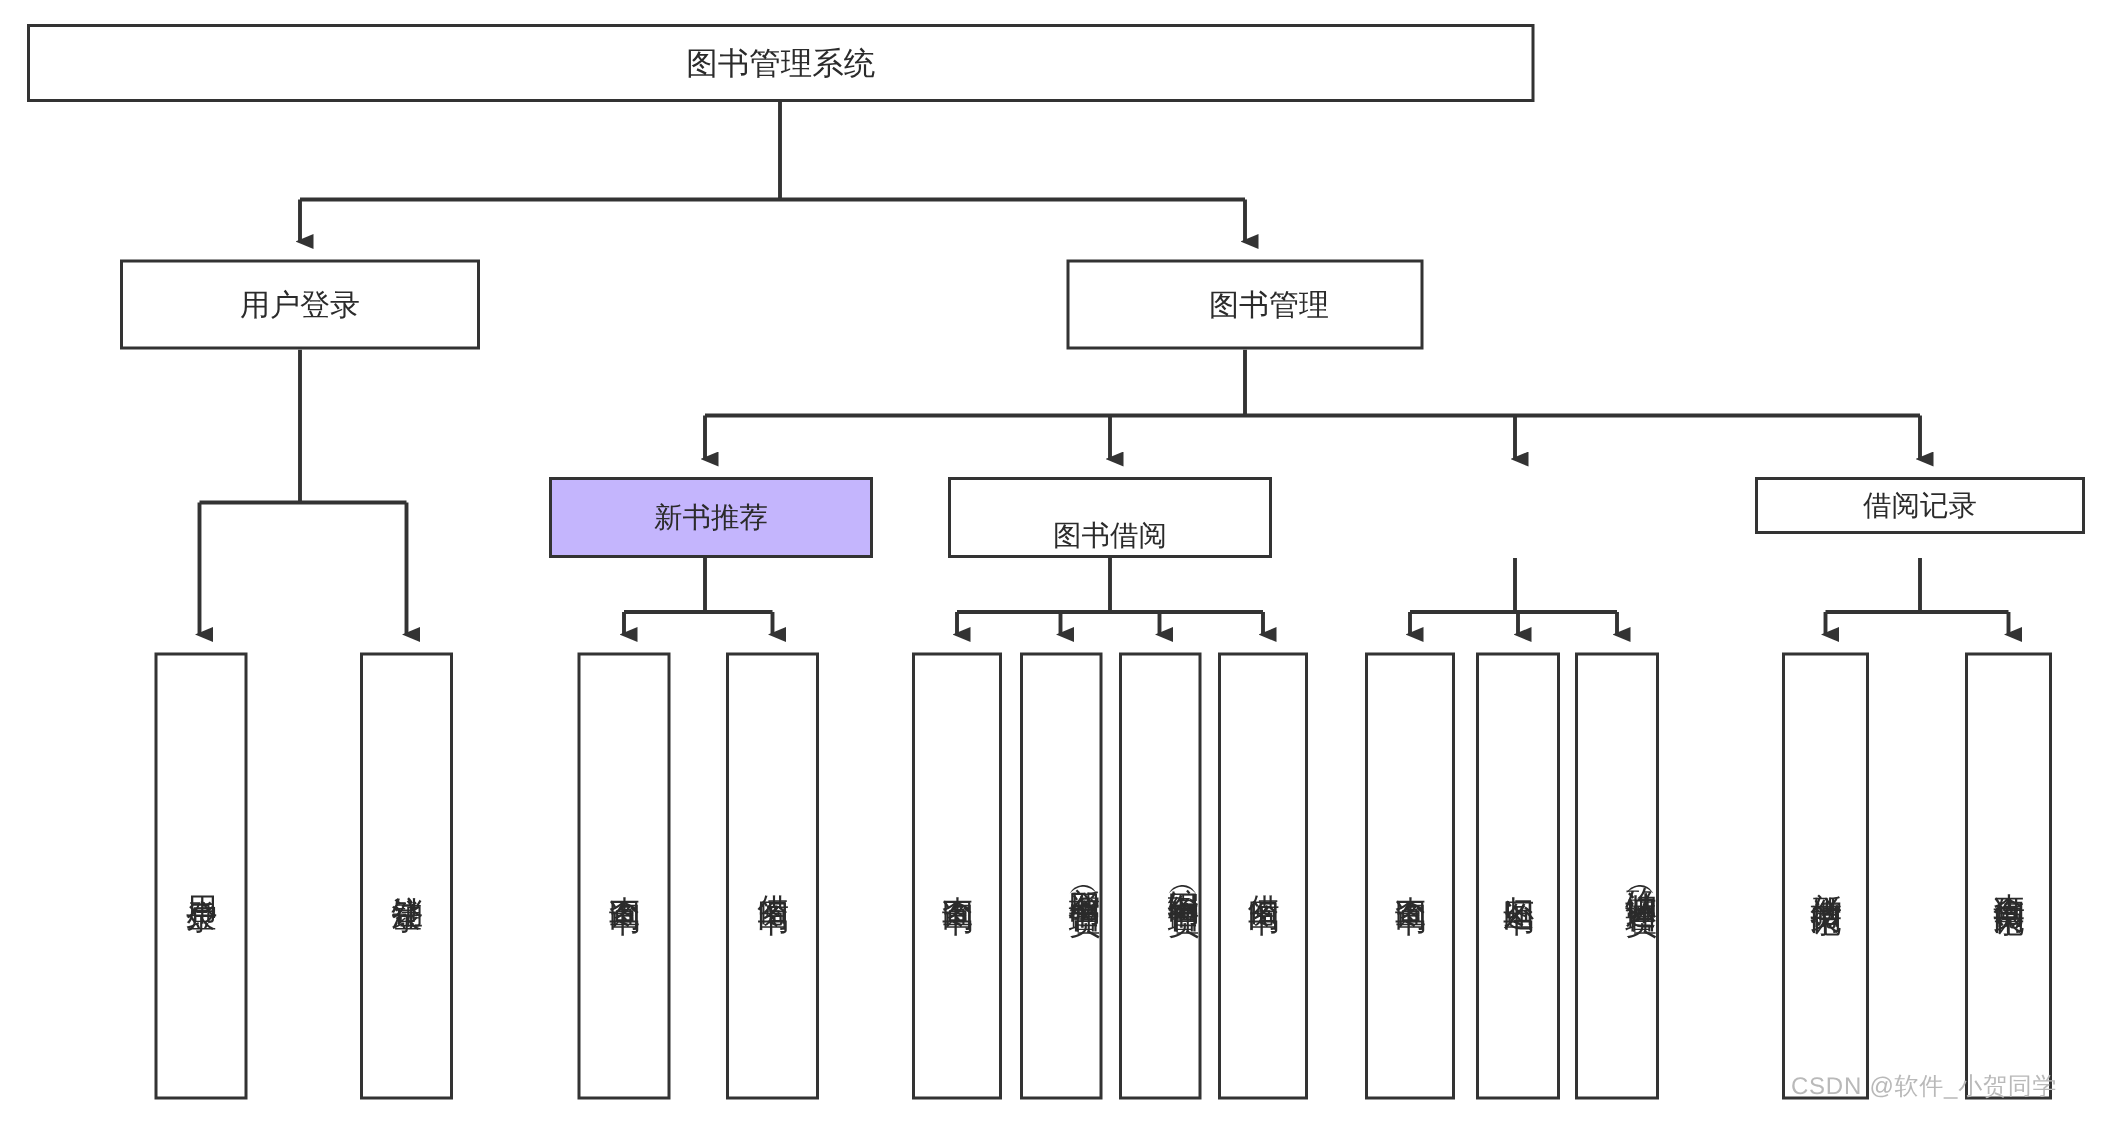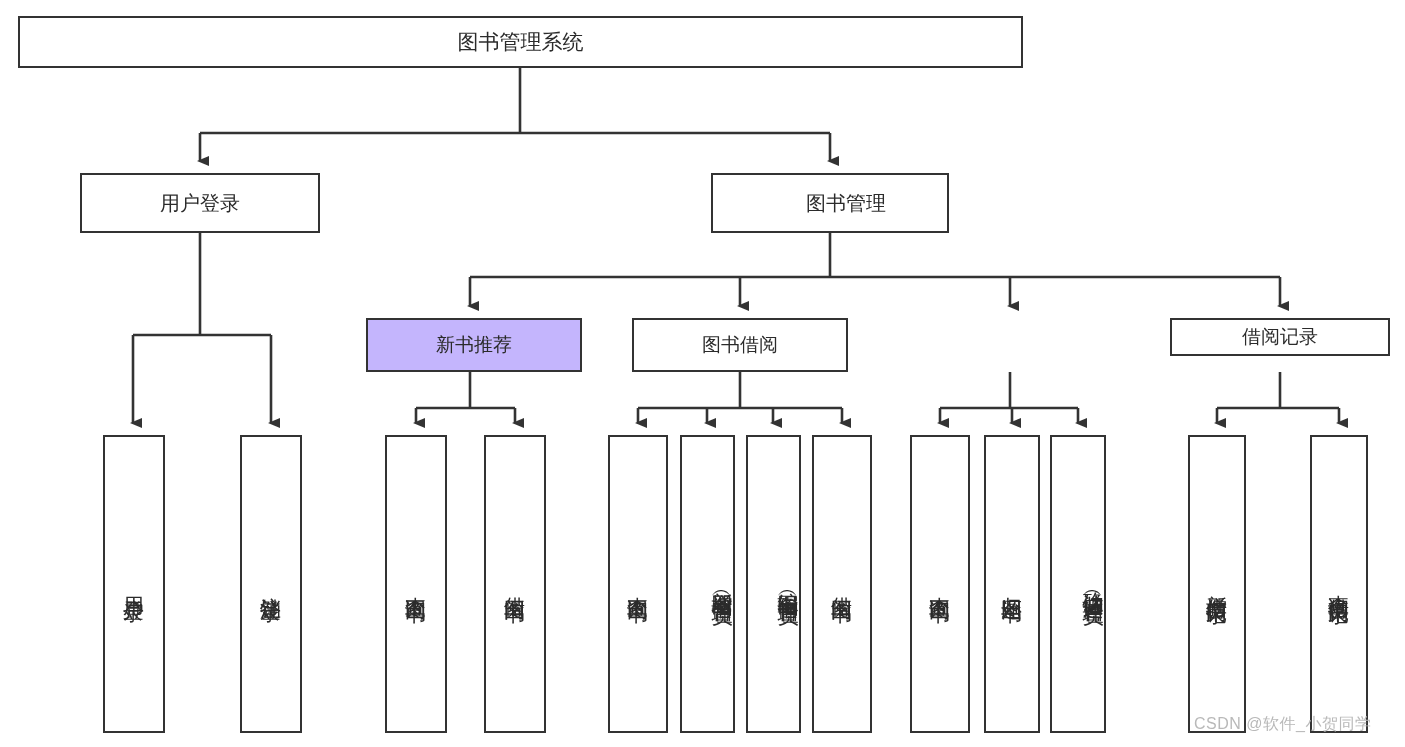--- a/index.html
+++ b/index.html
@@ -132,21 +132,21 @@
   <div class="node lvl1" style="left: 80px; top: 173px; width: 240px; height: 60px; border-color: rgb(51, 51, 51); background: rgb(255, 255, 255); color: rgb(43, 43, 43);">
     <span class="label">用户登录</span>
   </div>
   <div class="node lvl1" style="left: 711px; top: 173px; width: 238px; height: 60px; border-color: rgb(51, 51, 51); background: rgb(255, 255, 255); color: rgb(43, 43, 43); padding-left: 32px;">
     <span class="label">图书管理</span>
   </div>
 
   <div class="node lvl2" style="left: 366px; top: 318px; width: 216px; height: 54px; border-color: rgb(51, 51, 51); background: #c4b5fd; color: rgb(43, 43, 43);">
     <span class="label">新书推荐</span>
   </div>
-  <div class="node lvl2" style="left: 632px; top: 318px; width: 216px; height: 54px; border-color: rgb(51, 51, 51); background: rgb(255, 255, 255); color: rgb(43, 43, 43);">
+  <div class="node lvl2" style="left: 632px; top: 318px; width: 216px; height: 54px; border-color: rgb(51, 51, 51); background: rgb(255, 255, 255); color: rgb(43, 43, 43); align-items: flex-end;">
     <span class="label">图书借阅</span>
   </div>
   <div class="node lvl2" style="left: 1170px; top: 318px; width: 220px; height: 38px; border-color: rgb(51, 51, 51); background: rgb(255, 255, 255); color: rgb(43, 43, 43);">
     <span class="label">借阅记录</span>
   </div>
 
   <div class="node leaf centered" style="left: 103px; top: 435px; width: 62px; height: 298px; border-color: rgb(51, 51, 51); background: rgb(255, 255, 255); color: rgb(43, 43, 43);">
     <span class="label">用户登录</span>
   </div>
   <div class="node leaf centered" style="left: 240px; top: 435px; width: 62px; height: 298px; border-color: rgb(51, 51, 51); background: rgb(255, 255, 255); color: rgb(43, 43, 43);">

